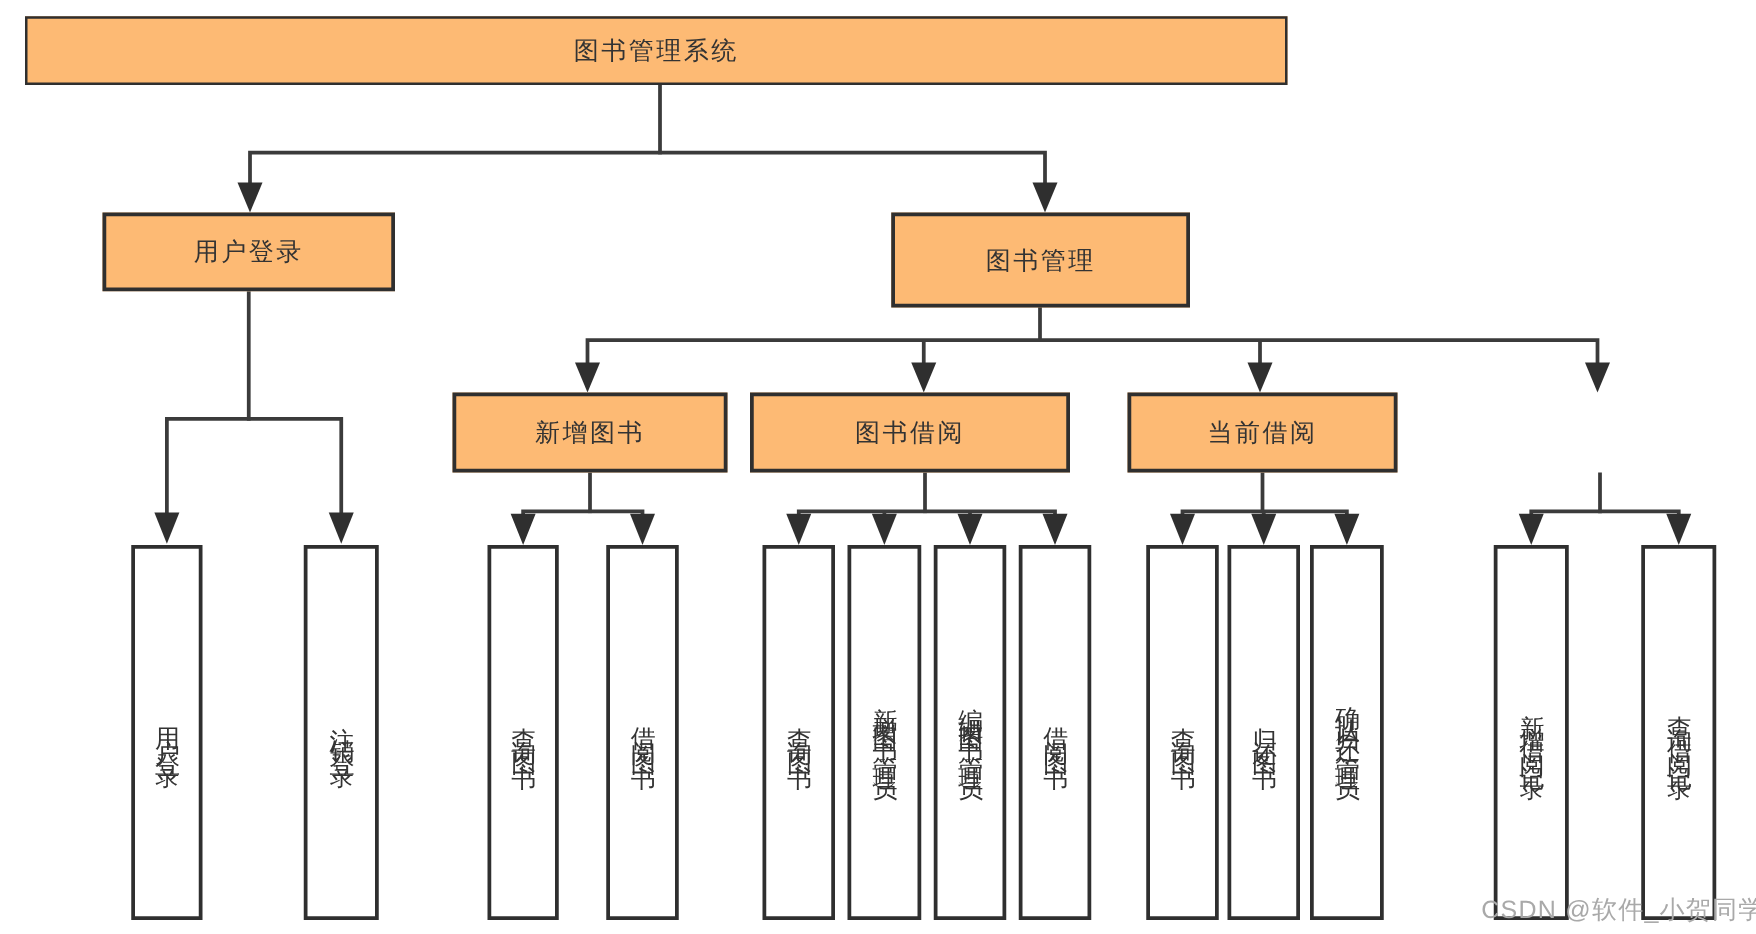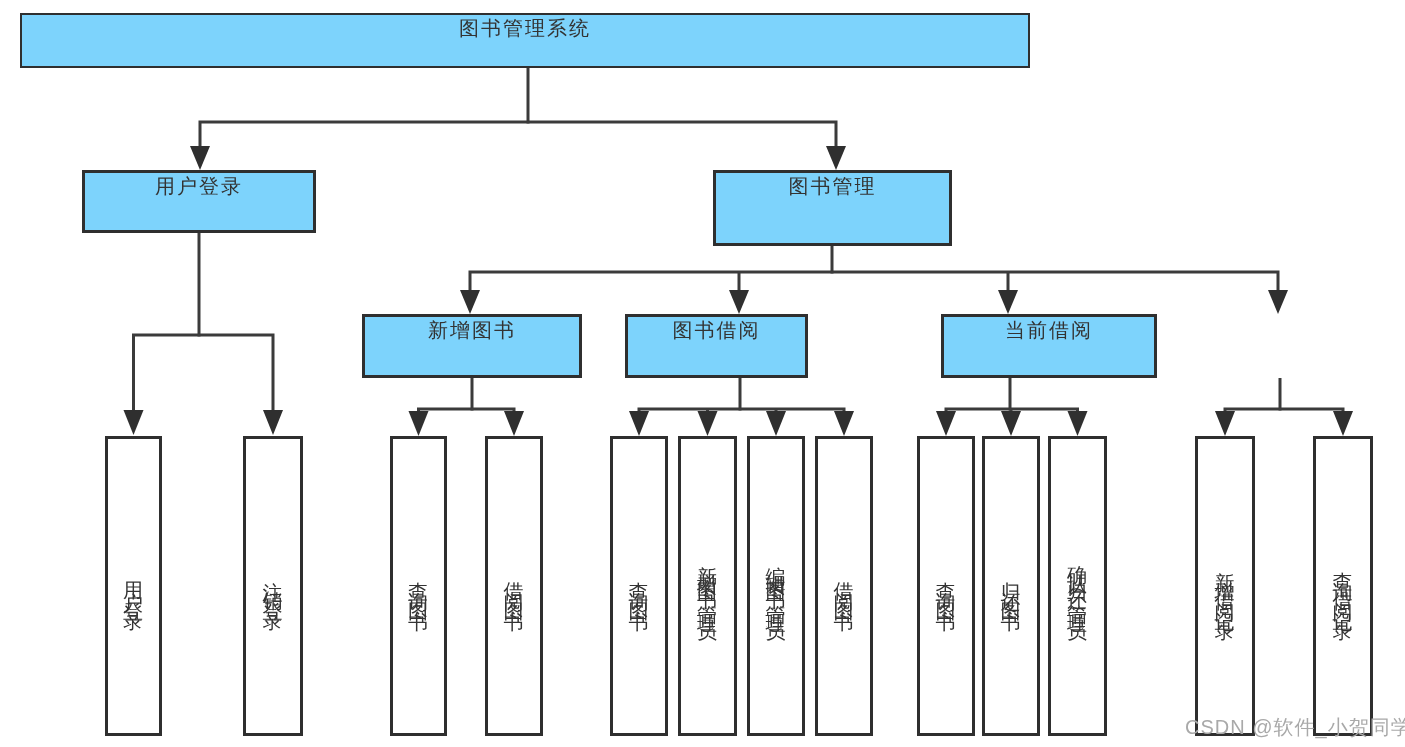--- a/index.html
+++ b/index.html
@@ -19,23 +19,23 @@
   #connectors {
     position: absolute;
     left: 0; top: 0;
     width: 1405px;
     height: 747px;
   }
   .node {
     position: absolute;
     box-sizing: border-box;
     border: 3px solid #2f2f2f;
-    background: #7dd3fc;
+    background: #fdba74;
     display: flex;
-    align-items: flex-start;
+    align-items: center;
     justify-content: center;
     font-size: 20px;
     letter-spacing: 2px;
     color: #333333;
     z-index: 2;
   }
   .node.root { border-width: 2px; }
   .leaf {
     position: absolute;
     box-sizing: border-box;
@@ -139,24 +139,24 @@
   <div class="node" style="left:82px; top:170px; width:234px; height:63px;">
     <span>用户登录</span>
   </div>
   <div class="node" style="left:713px; top:170px; width:239px; height:76px;">
     <span>图书管理</span>
   </div>
 
   <div class="node" style="left:362px; top:314px; width:220px; height:64px;">
     <span>新增图书</span>
   </div>
-  <div class="node" style="left:625px; top:314px; width:183px; height:64px;">
+  <div class="node" style="left:600px; top:314px; width:256px; height:64px;">
     <span>图书借阅</span>
   </div>
-  <div class="node" style="left:902px; top:314px; width:216px; height:64px;margin-left:39px;">
+  <div class="node" style="left:902px; top:314px; width:216px; height:64px;">
     <span>当前借阅</span>
   </div>
 
   <div class="leaf" style="left:105px; width:57px;">
     <span>用户登录</span>
   </div>
   <div class="leaf" style="left:243px; width:60px;">
     <span>注销登录</span>
   </div>
   <div class="leaf" style="left:390px; width:57px;">

